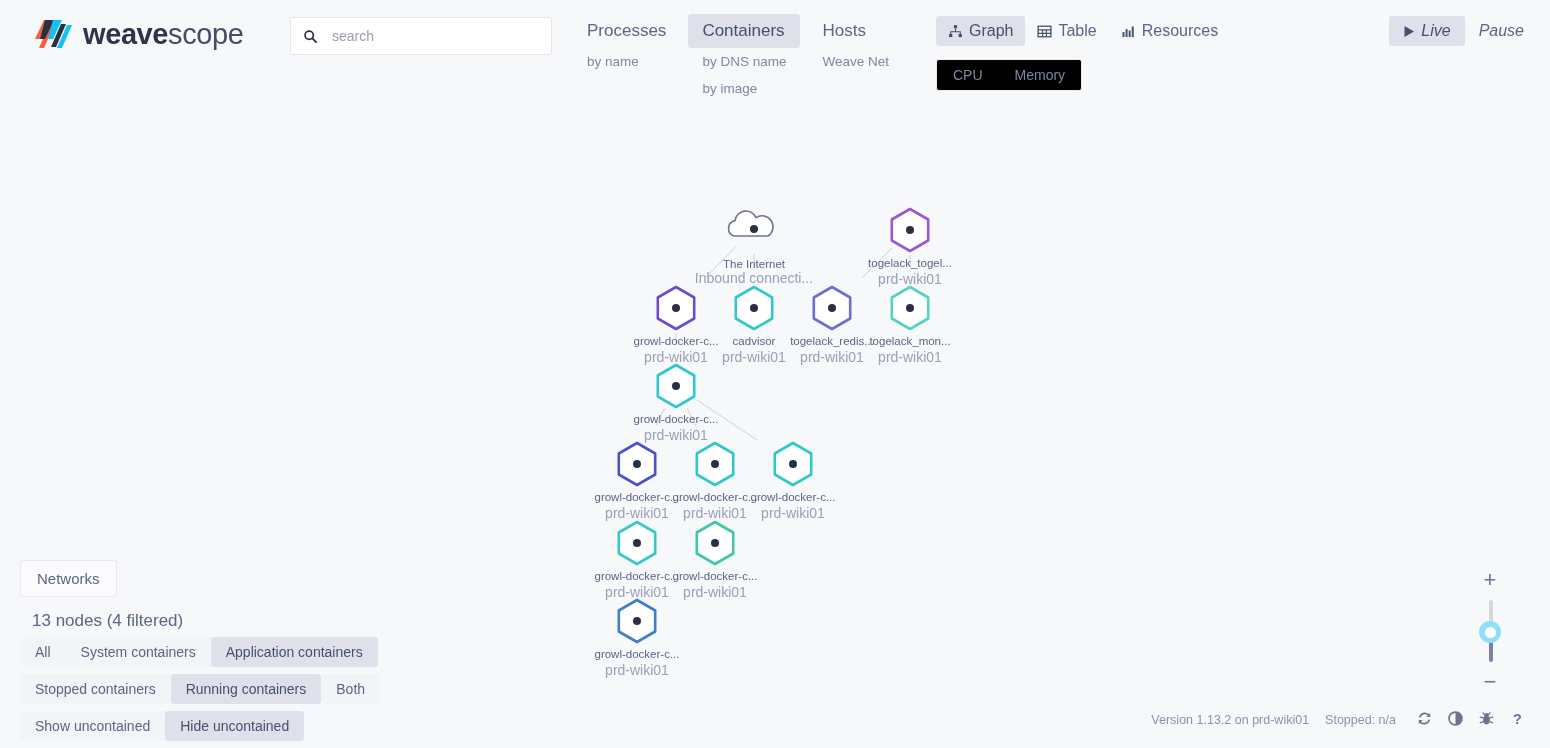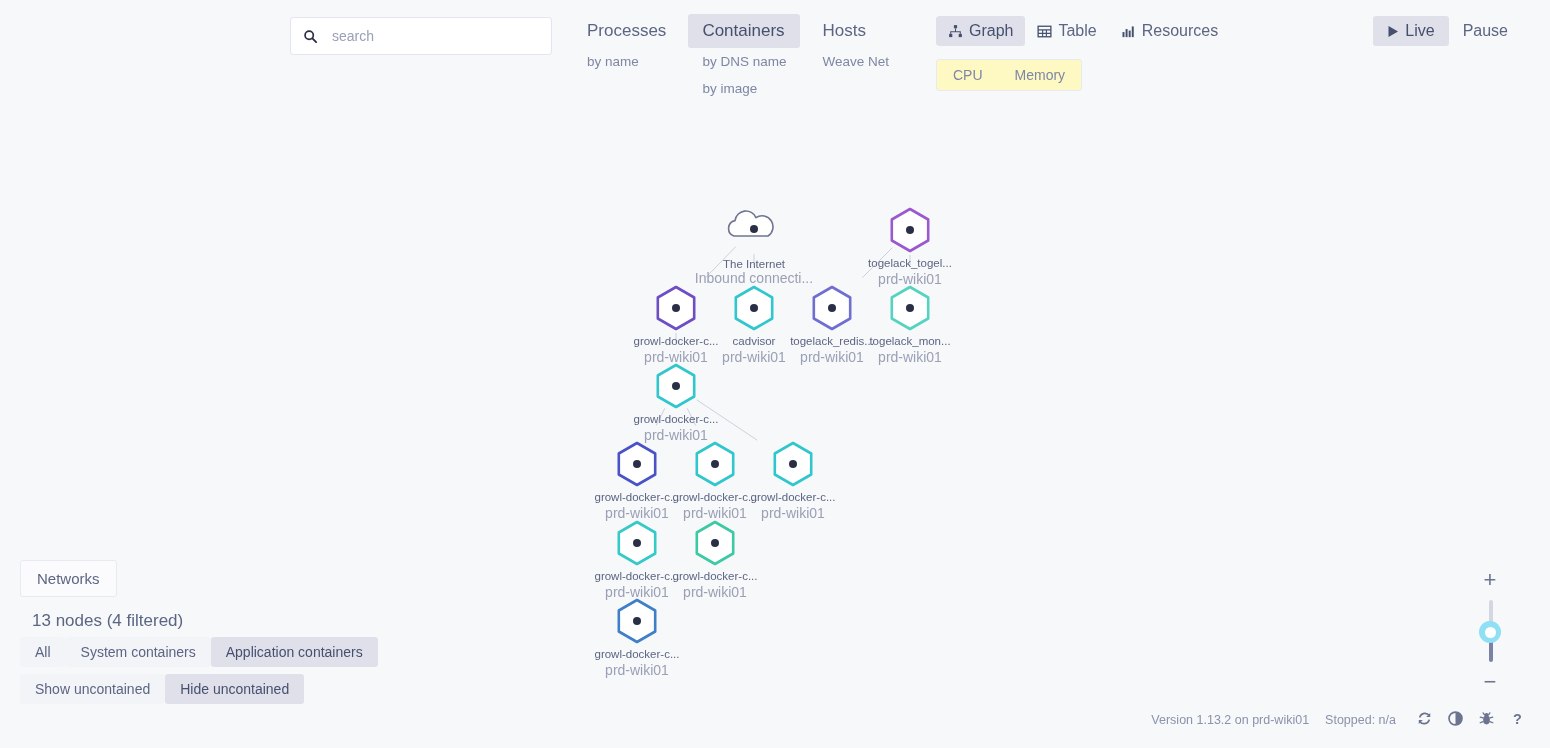--- a/index.html
+++ b/index.html
@@ -71,29 +71,29 @@
     display: flex; align-items: center; gap: 6px;
     font-size: 16px; color: #5c6583;
     padding: 6px 12px; cursor: pointer; white-space: nowrap;
   }
   .vm.sel { background: #dfe0ea; border-radius: 3px; color: #46506e; }
   .vm svg { display: block; }
 
   #metric-toggle {
     position: absolute; left: 936px; top: 59px;
     display: flex; align-items: center;
-    border: 1px solid #e8eaf1; background: #fef9c3;
+    border: 1px solid #e8eaf1; background: #000000;
     border-radius: 3px;
   }
   .mt { font-size: 14px; color: #7e87a3; padding: 7px 16px; cursor: pointer; }
 
   
   #time-controls {
-    position: absolute; right: 28px; top: 16px;
-    display: flex; align-items: center;
+    position: absolute; right: 12px; top: 16px;
+    display: flex; align-items: center; font-style: italic;
   }
   .tc {
     display: flex; align-items: center; gap: 6px;
     font-size: 16px; color: #5c6583;
     padding: 6px 14px; cursor: pointer; border-radius: 3px;
   }
   .tc.sel { background: #dfe0ea; color: #46506e; }
 
   
   #graph-canvas { position: absolute; left: 0; top: 120px; width: 1550px; height: 560px; }
@@ -162,20 +162,33 @@
   #status-bar .sicons { display: flex; align-items: center; gap: 14px; margin-left: 4px; }
   #status-bar .sicons span { cursor: pointer; display: block; }
 </style>
 </head>
 <body>
 
 <div id="app">
 
   <div id="header">
 
+    <div id="logo-wrap">
+      <svg id="logo-mark" viewBox="0 0 44 44">
+        <g>
+          <polygon points="5,27 14,8 19,8 10,27" fill="#f4603e"></polygon>
+          <polygon points="9,36 20,11 25,11 14,36" fill="#f4603e"></polygon>
+          <polygon points="15,8 24,8 15,27 10,27" fill="#2b2f45"></polygon>
+          <polygon points="21,35 31,12 36,12 26,35" fill="#2b2f45"></polygon>
+          <polygon points="23,8 32,8 23,27 18,27" fill="#12c2ef"></polygon>
+          <polygon points="27,36 37,13 42,13 32,36" fill="#12c2ef"></polygon>
+        </g>
+      </svg>
+      <div id="logo-text"><span class="b">weave</span><span class="l">scope</span></div>
+    </div>
 
     <div id="search-box">
       <svg class="sicon" viewBox="0 0 16 16">
         <circle cx="6.6" cy="6.6" r="4.4" fill="none" stroke="#2b2f45" stroke-width="1.8"></circle>
         <line x1="10" y1="10" x2="14" y2="14" stroke="#2b2f45" stroke-width="2" stroke-linecap="round"></line>
       </svg>
       <input id="search-input" type="text" placeholder="search" style="">
     </div>
 
     <div id="topo-nav">
@@ -342,20 +355,25 @@
   </div>
 
   <div id="filter-panel">
     <div id="networks-btn">Networks</div>
     <div id="node-count">13 nodes (4 filtered)</div>
     <div id="filter-rows">
         <div class="filter-row">
           <div class="fbtn">All</div>
           <div class="fbtn">System containers</div>
           <div class="fbtn sel">Application containers</div>
+        </div>
+        <div class="filter-row">
+          <div class="fbtn">Stopped containers</div>
+          <div class="fbtn sel">Running containers</div>
+          <div class="fbtn">Both</div>
         </div>
         <div class="filter-row">
           <div class="fbtn">Show uncontained</div>
           <div class="fbtn sel">Hide uncontained</div>
         </div>
       </div>
   </div>
 
   <div id="status-bar">
     <span>Version 1.13.2 on prd-wiki01</span>

